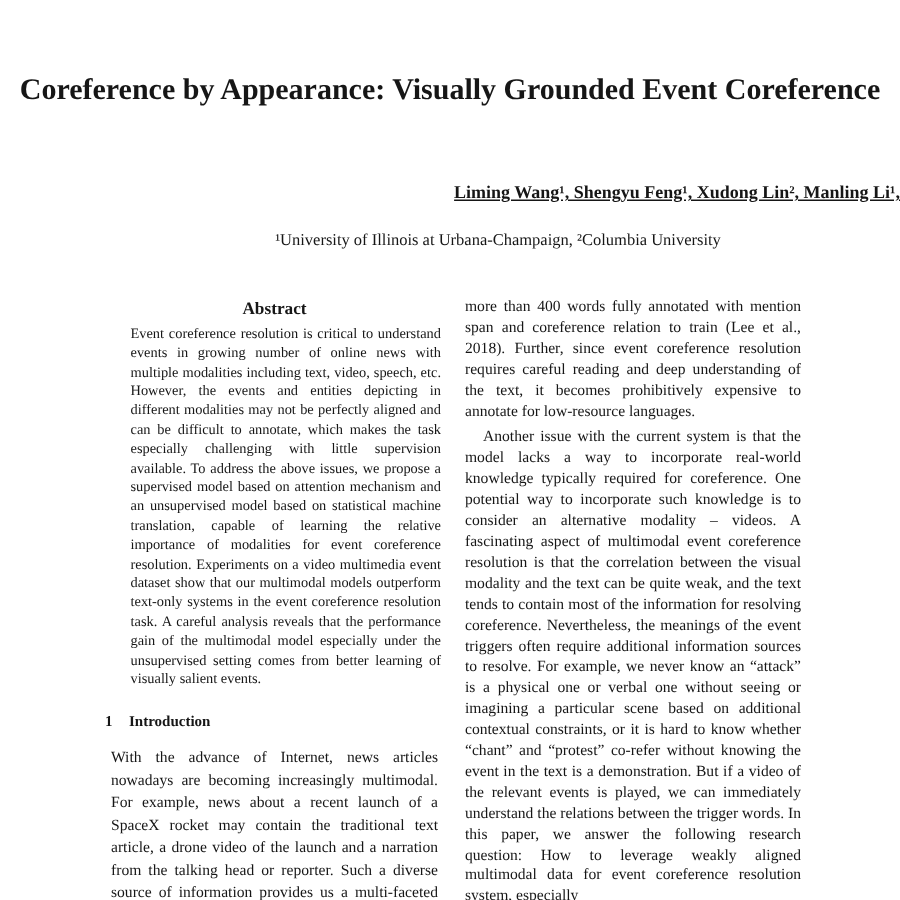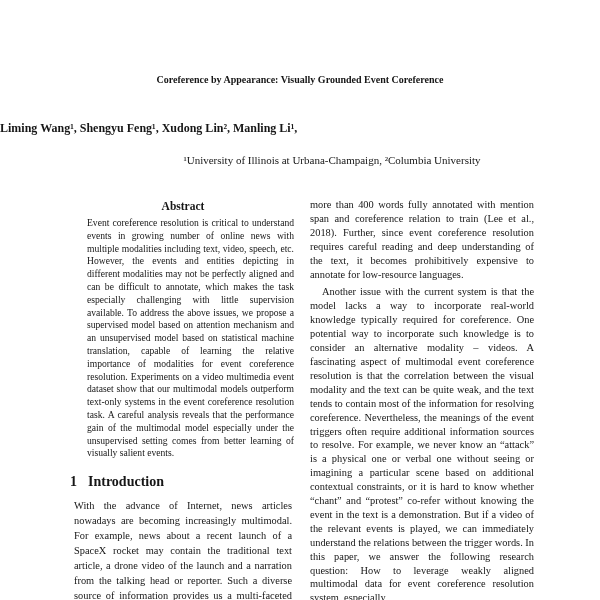--- a/index.html
+++ b/index.html
@@ -11,39 +11,40 @@
     position: relative;
     width: 600px;
     height: 600px;
     background: #ffffff;
     overflow: hidden;
     font-family: "Liberation Serif", serif;
     color: #161616;
   }
   .paper-title {
     position: absolute;
-    top: 70px;
+    top: 51px;
     left: 0;
     width: 100%;
     margin: 0;
     text-align: center;
-    font-size: 10px;
+    font-size: 20px;
     font-weight: bold;
     line-height: 19px;
   }
   .paper-title .tline { display: block; }
   .authors {
     position: absolute;
     top: 121px;
     left: 0;
     width: 100%;
-    text-align: left;
+    text-align: right;
     font-size: 12px;
     font-weight: bold;
     line-height: 15.5px;
+    text-decoration: underline;
   }
   .affiliation {
     position: absolute;
     top: 153px;
     left: 0;
     width: 100%;
     text-align: center;
     font-size: 11px;
     line-height: 14px;
     margin-left: 32px;
@@ -64,21 +65,21 @@
   .abs-body {
     margin: 0 2px 0 17px;
     font-size: 9.6px;
     line-height: 12.8px;
     text-align: justify;
     hyphens: auto;
     -webkit-hyphens: auto;
   }
   .sec-head {
     margin-top: 14px;
-    font-size: 14px;
+    font-size: 10px;
     font-weight: bold;
     line-height: 15px;
   }
   .sec-num { display: inline-block; margin-right: 11px; }
   .body-par {
     margin: 4px;
     font-size: 10.4px;
     line-height: 15px;
     text-align: justify;
     hyphens: auto;

